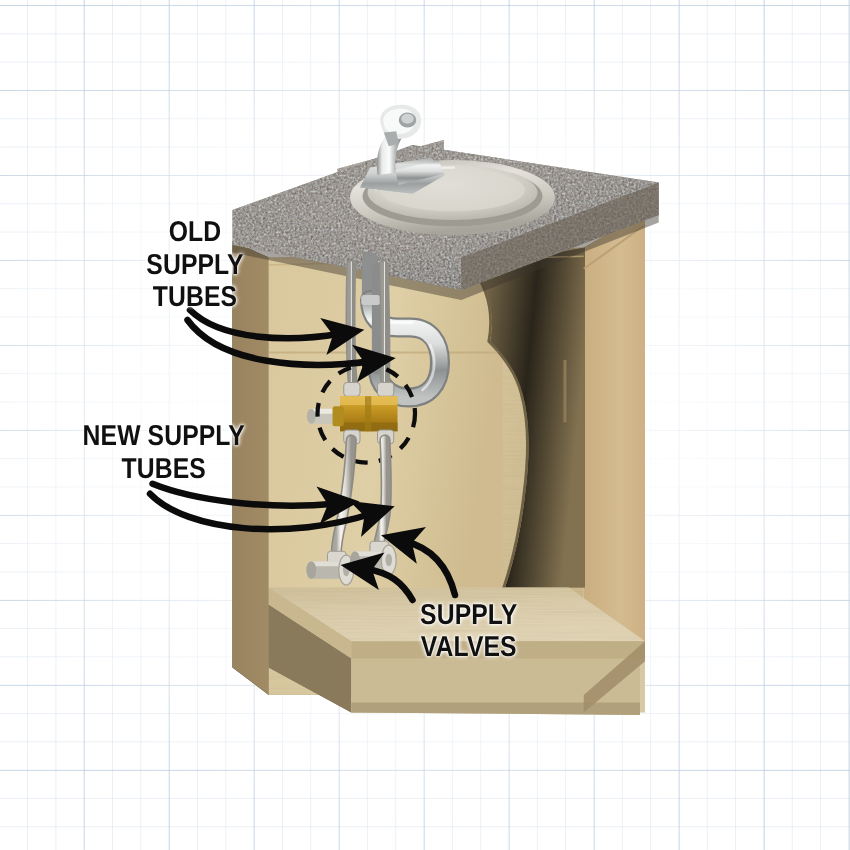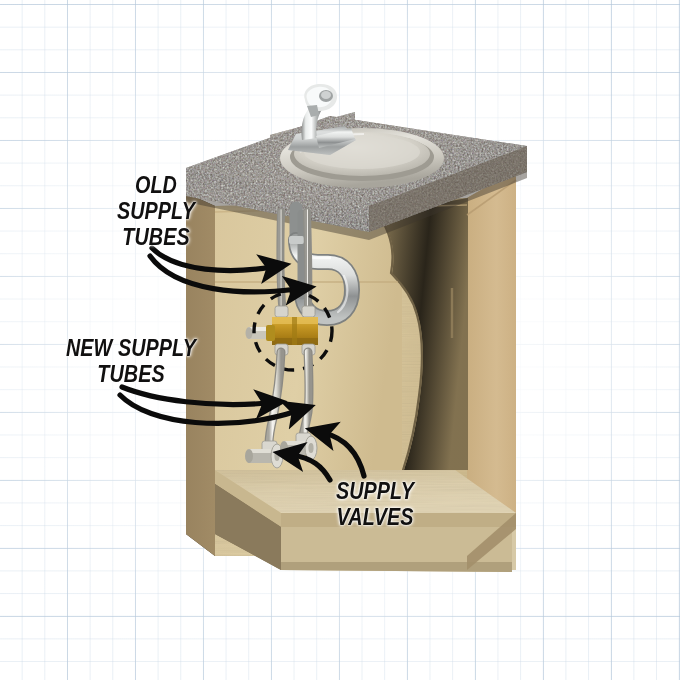--- a/index.html
+++ b/index.html
@@ -1,21 +1,21 @@
 <!DOCTYPE html>
 <html><head>
 <meta charset="utf-8">
 <style>
   html,body{margin:0;padding:0;}
   body{
     width:680px;height:680px;overflow:hidden;
     font-family:"Liberation Sans", sans-serif;
     background:#ffffff;
   }
-  #stage{position:relative;width:680px;height:680px;overflow:hidden;background:#fdfdfd;font-style:italic;}
+  #stage{position:relative;width:680px;height:680px;overflow:hidden;background:#fdfdfd;}
 
   
   #grid-bg{
     position:absolute;inset:0;
     background-color:#ffffff;
     background-image:
       linear-gradient(to right,  rgba(176,196,216,.55) 1px, transparent 1px),
       linear-gradient(to bottom, rgba(176,196,216,.55) 1px, transparent 1px),
       linear-gradient(to right,  rgba(198,214,229,.38) 1px, transparent 1px),
       linear-gradient(to bottom, rgba(198,214,229,.38) 1px, transparent 1px);

